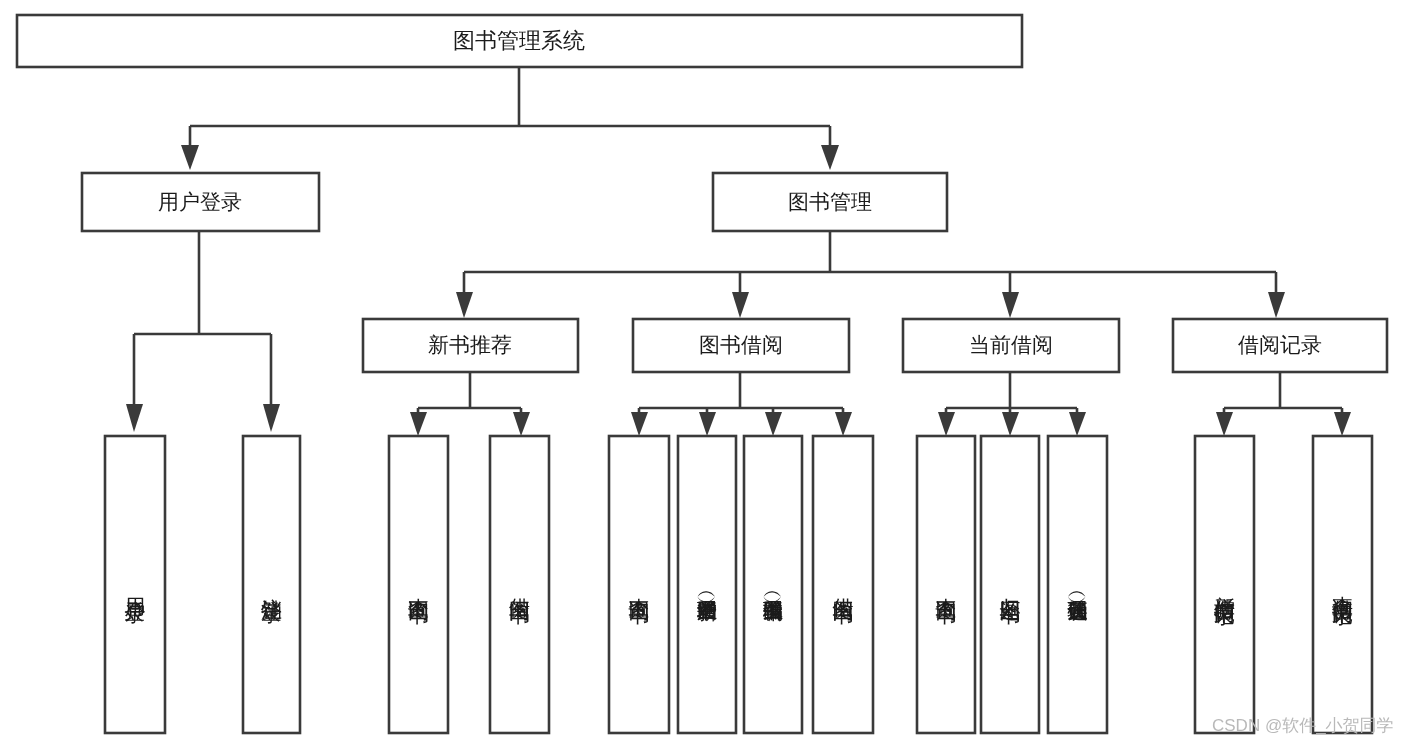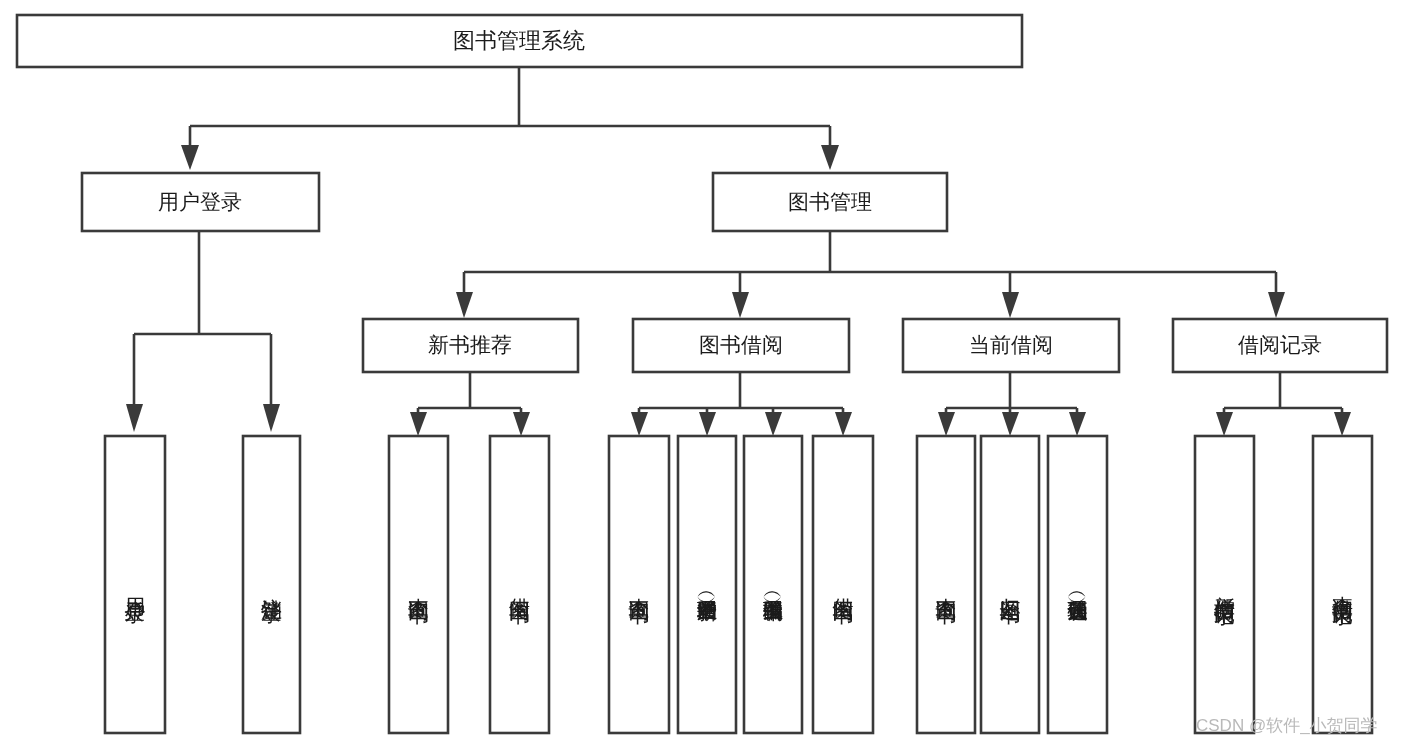--- a/index.html
+++ b/index.html
@@ -75,20 +75,21 @@
   }
   .watermark {
     position: absolute;
     left: 1196px;
     top: 714px;
     font-family: "Liberation Sans", sans-serif;
     font-size: 17px;
     color: #b9b9b9;
     white-space: nowrap;
     user-select: none;
+    padding-left: 16px;
   }
 </style>
 </head>
 <body>
 
 <div id="diagram-root">
 
   <svg id="tree-svg" viewBox="0 0 1405 747" xmlns="http://www.w3.org/2000/svg">
 
     <g>

